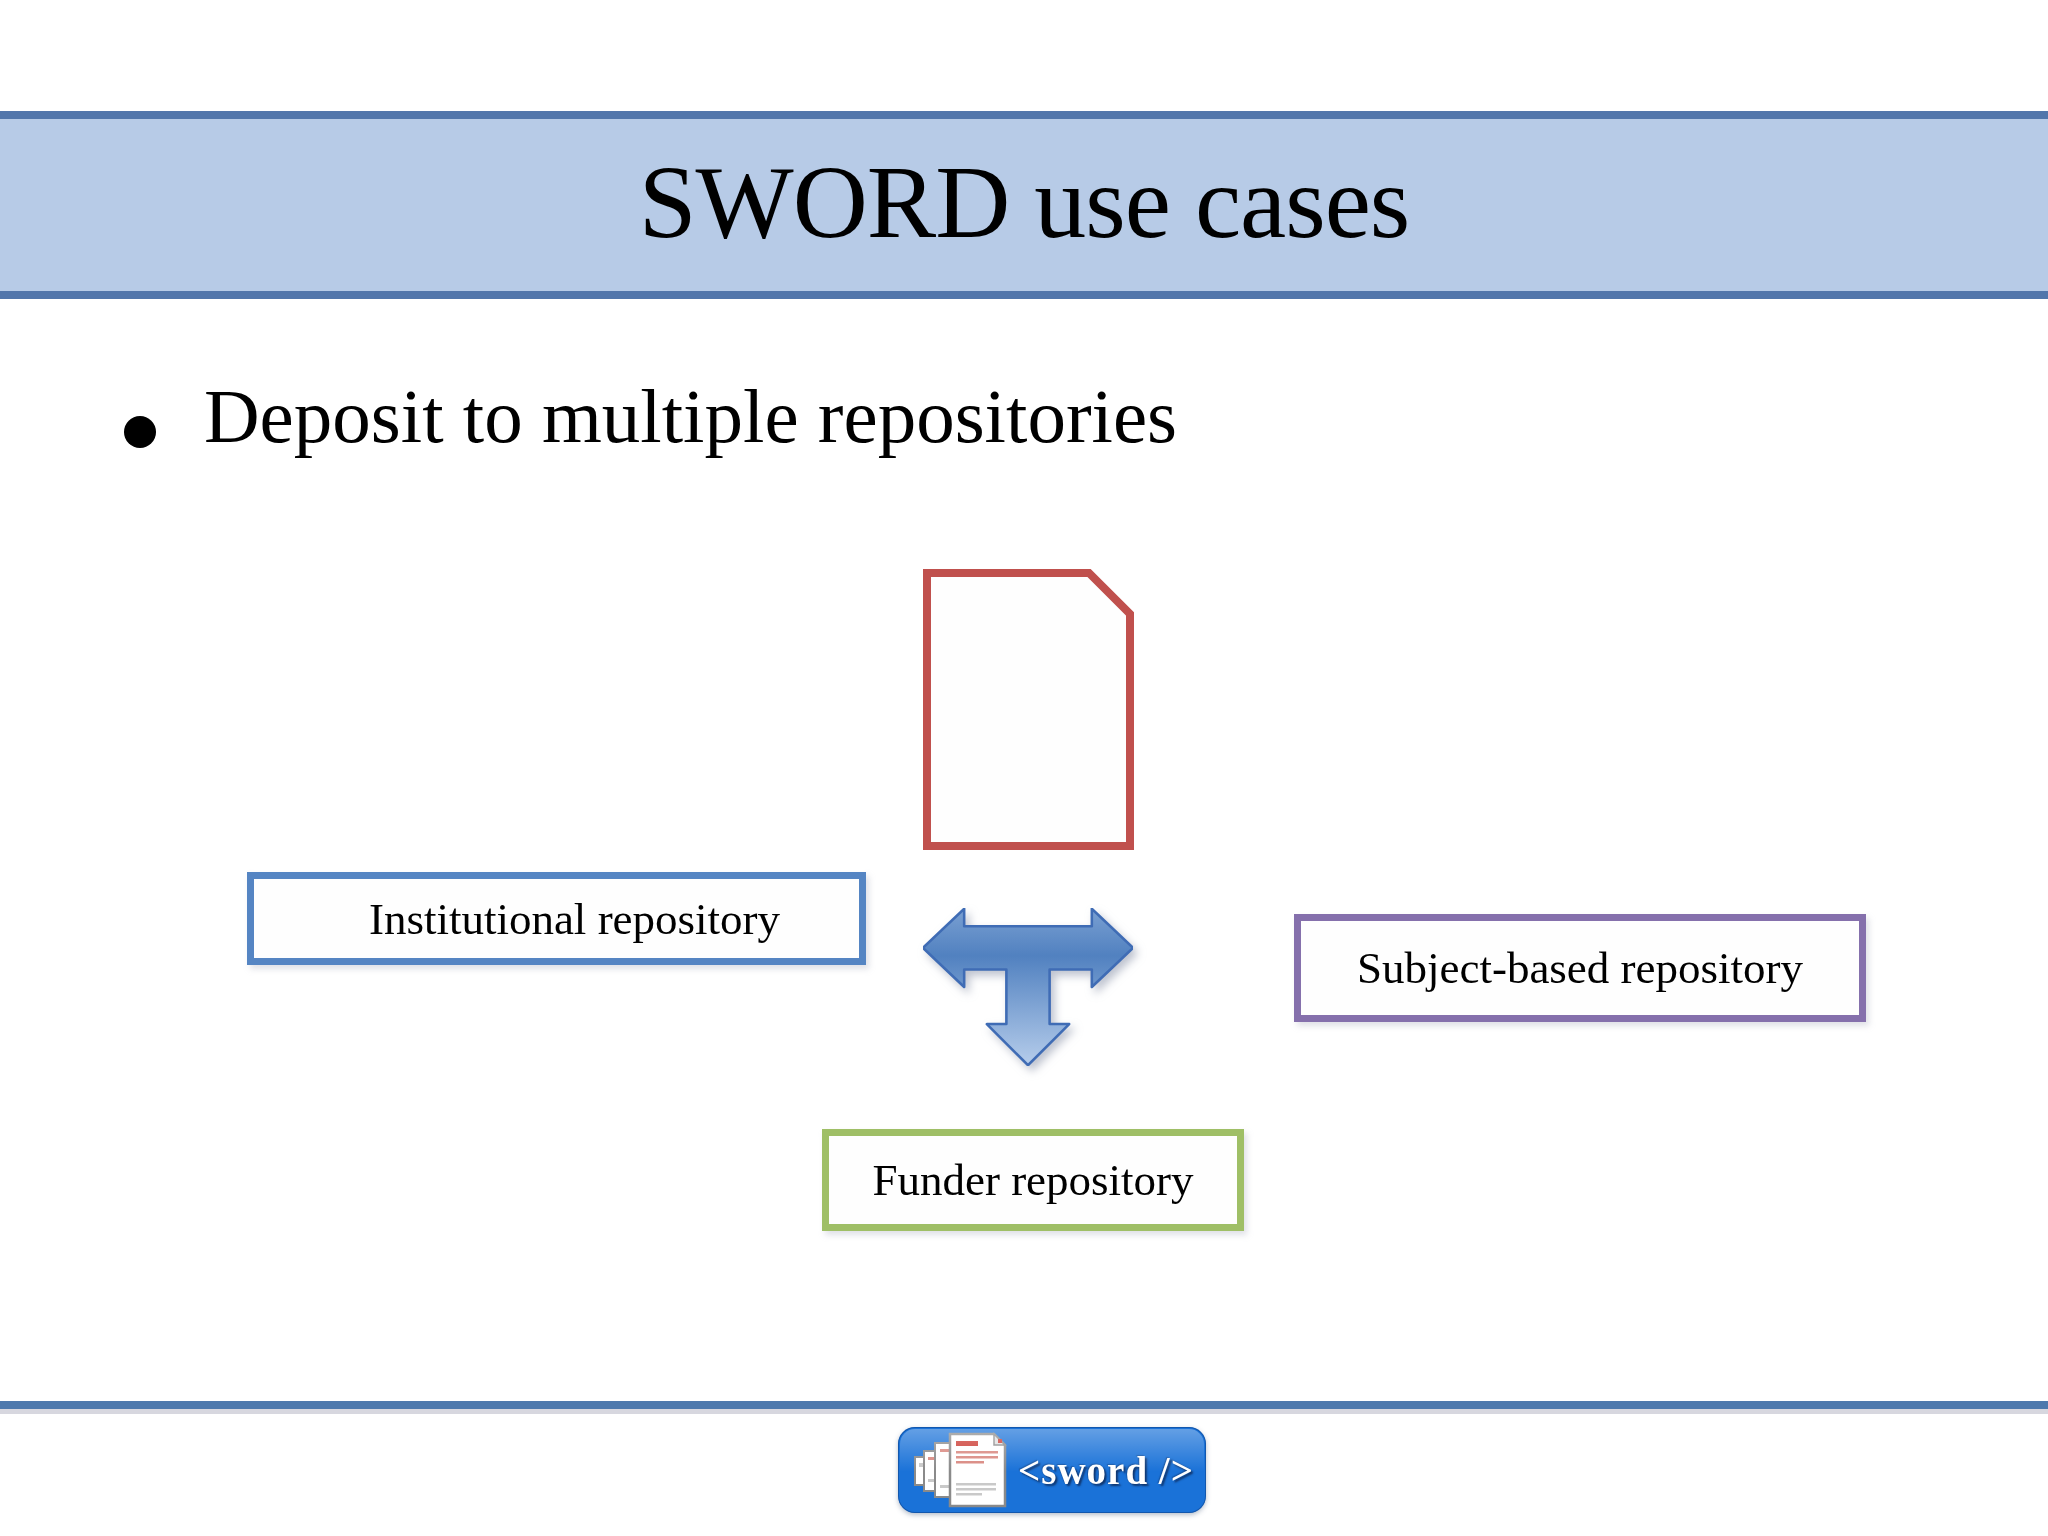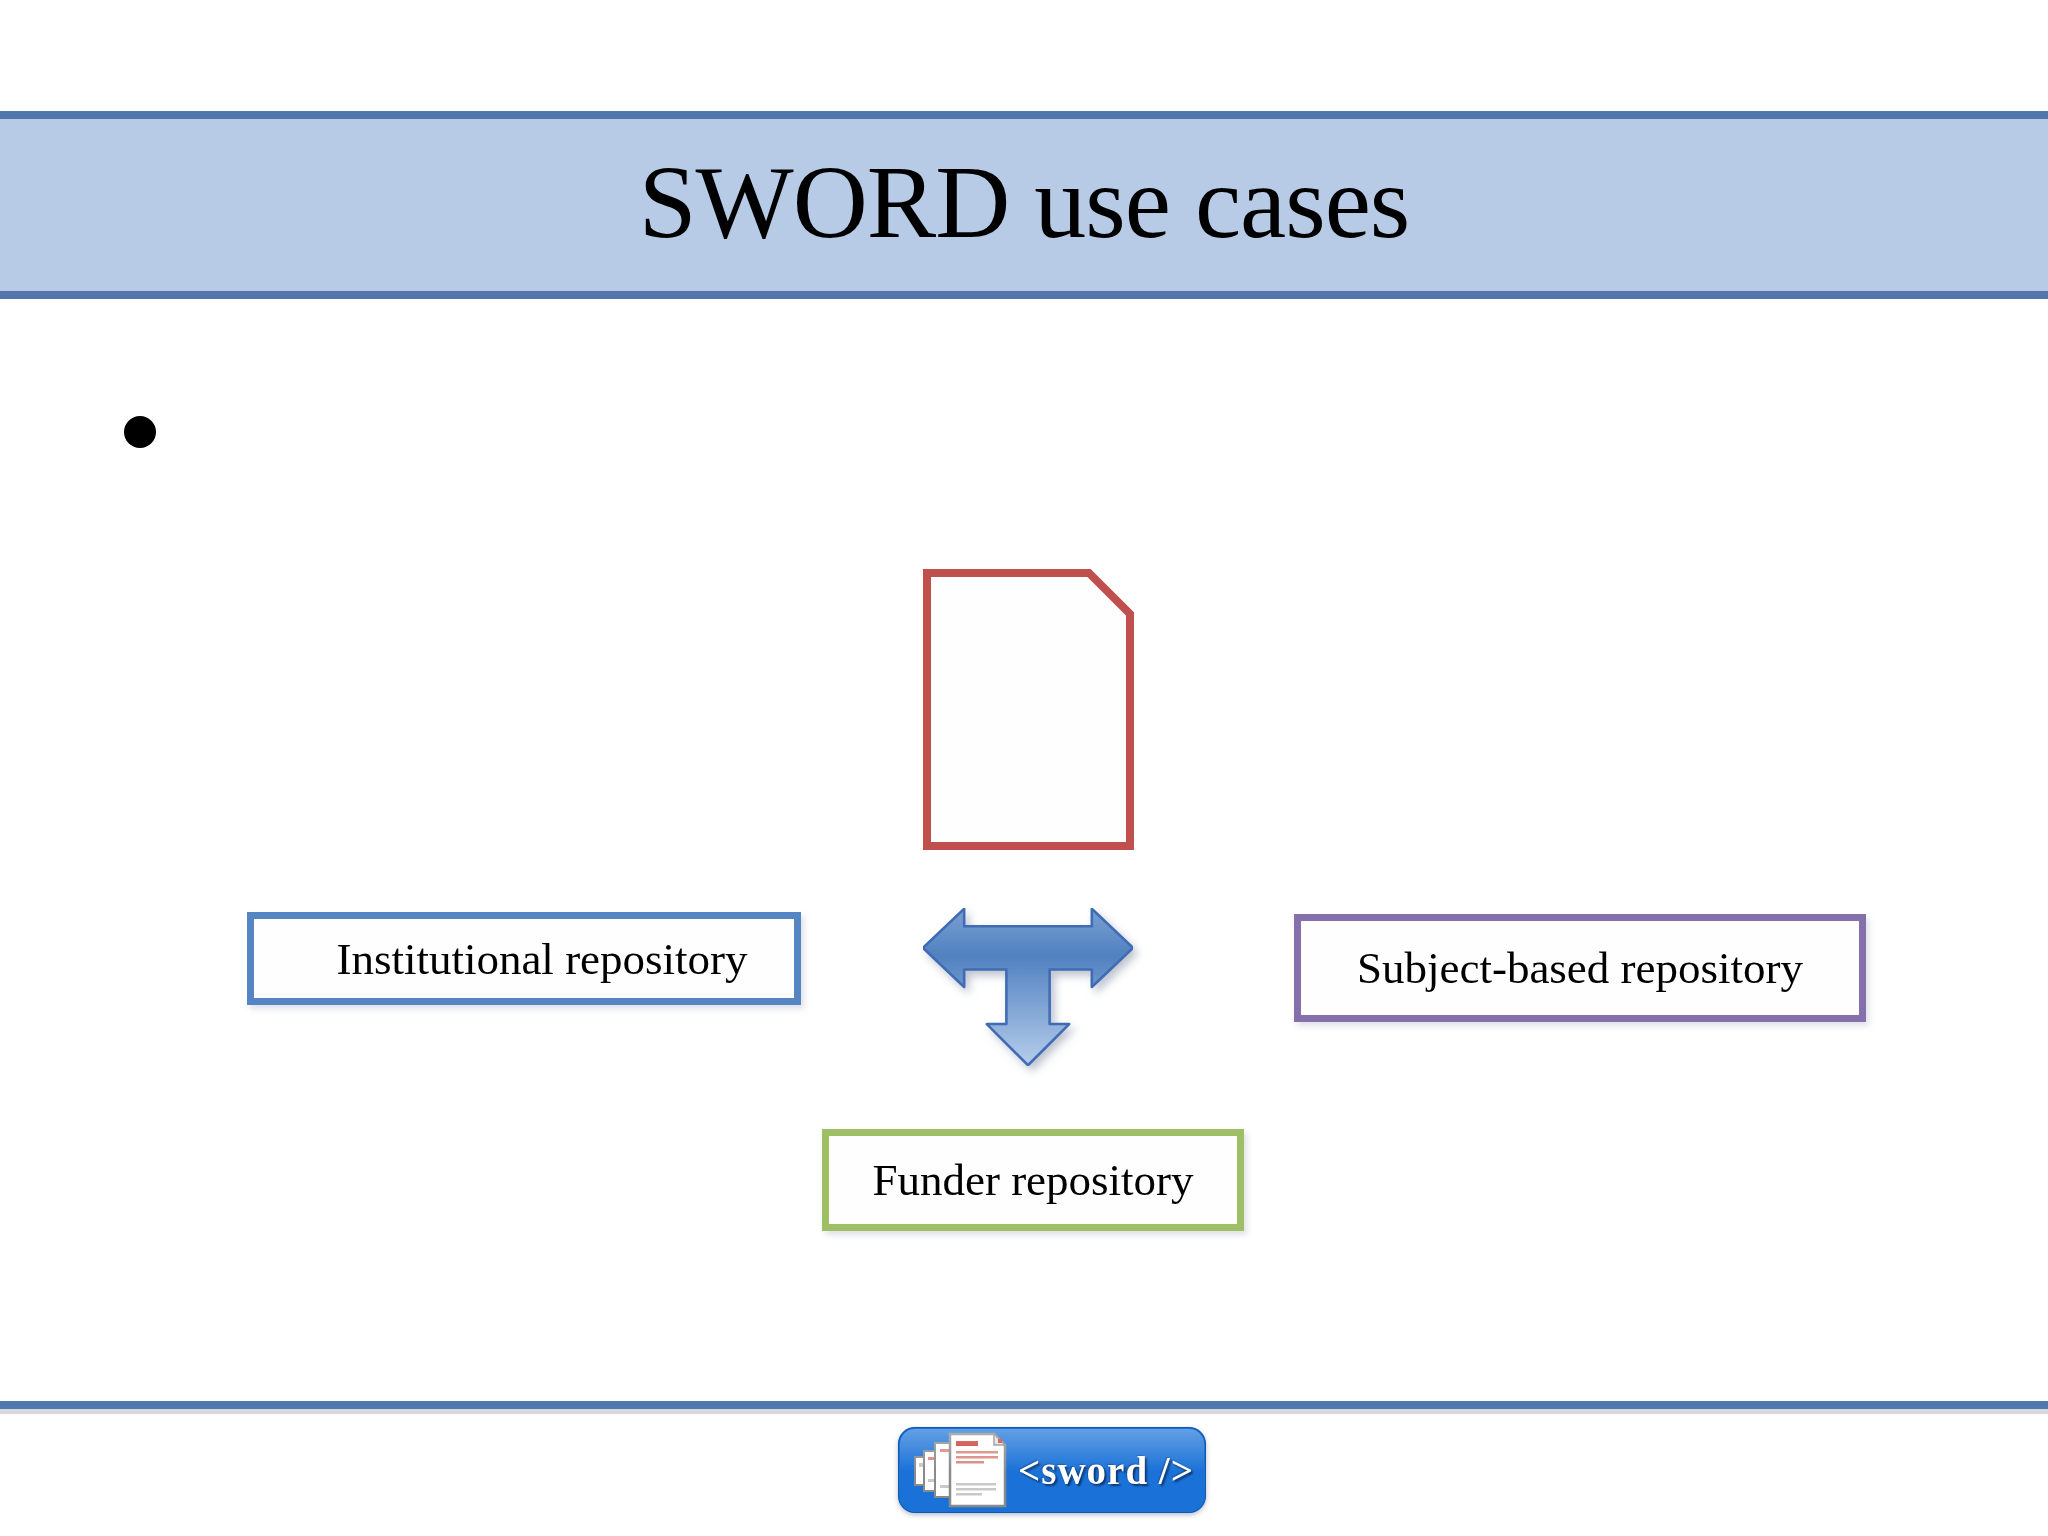--- a/index.html
+++ b/index.html
@@ -48,21 +48,21 @@
   .repo-box{
     position:absolute;
     box-sizing:border-box;
     background:#fefefe;
     border:7px solid #888;
     display:flex;align-items:center;justify-content:center;
     font-size:45px;
     white-space:nowrap;
     box-shadow:3px 4px 6px rgba(165,170,185,.35);
   }
-  .box-institutional{left:247px;top:912px;width:554px;height:93px;padding-left:36px;}
+  .box-institutional{left:247px;top:872px;width:619px;height:93px;padding-left:36px;}
   .box-subject{left:1294px;top:914px;width:572px;height:108px;}
   .box-funder{left:822px;top:1129px;width:422px;height:102px;}
 
   
   .footer-line{
     position:absolute;left:0;top:1401px;width:2048px;height:8px;
     background:#4e79ad;
   }
   .footer-line-shadow{
     position:absolute;left:0;top:1409px;width:2048px;height:5px;
@@ -91,20 +91,21 @@
 </head>
 <body>
 
 <div class="slide">
 
   <div class="title-bar" style="background-color: rgb(183, 203, 231); border-color: rgb(82, 118, 171);">
     <div class="title">SWORD use cases</div>
   </div>
 
   <div class="bullet-dot"></div>
+  <div class="bullet-text">Deposit to multiple repositories</div>
 
   <svg class="doc-svg" width="211" height="281" viewBox="0 0 211 281">
     <polygon points="4,4 166,4 207,45 207,277 4,277" fill="#fefefe" stroke-width="8" stroke-linejoin="miter" style="stroke: rgb(192, 80, 77);"></polygon>
   </svg>
 
   <svg class="arrow-svg" width="210" height="158" viewBox="0 0 204 152">
     <defs>
       <linearGradient id="arrowGrad" x1="0" y1="0" x2="0" y2="1">
         <stop offset="0" style="stop-color: rgb(122, 160, 210);"></stop>
         <stop offset="0.3" style="stop-color: rgb(81, 129, 192);"></stop>

